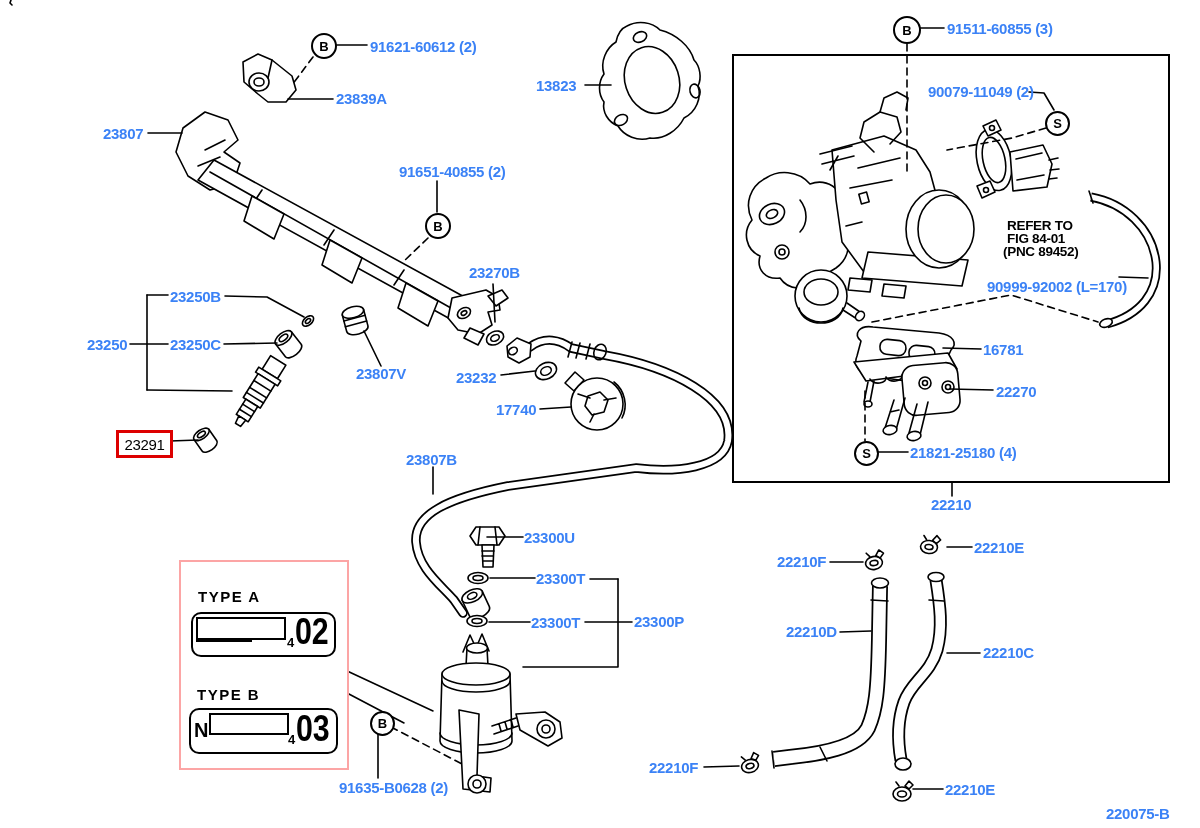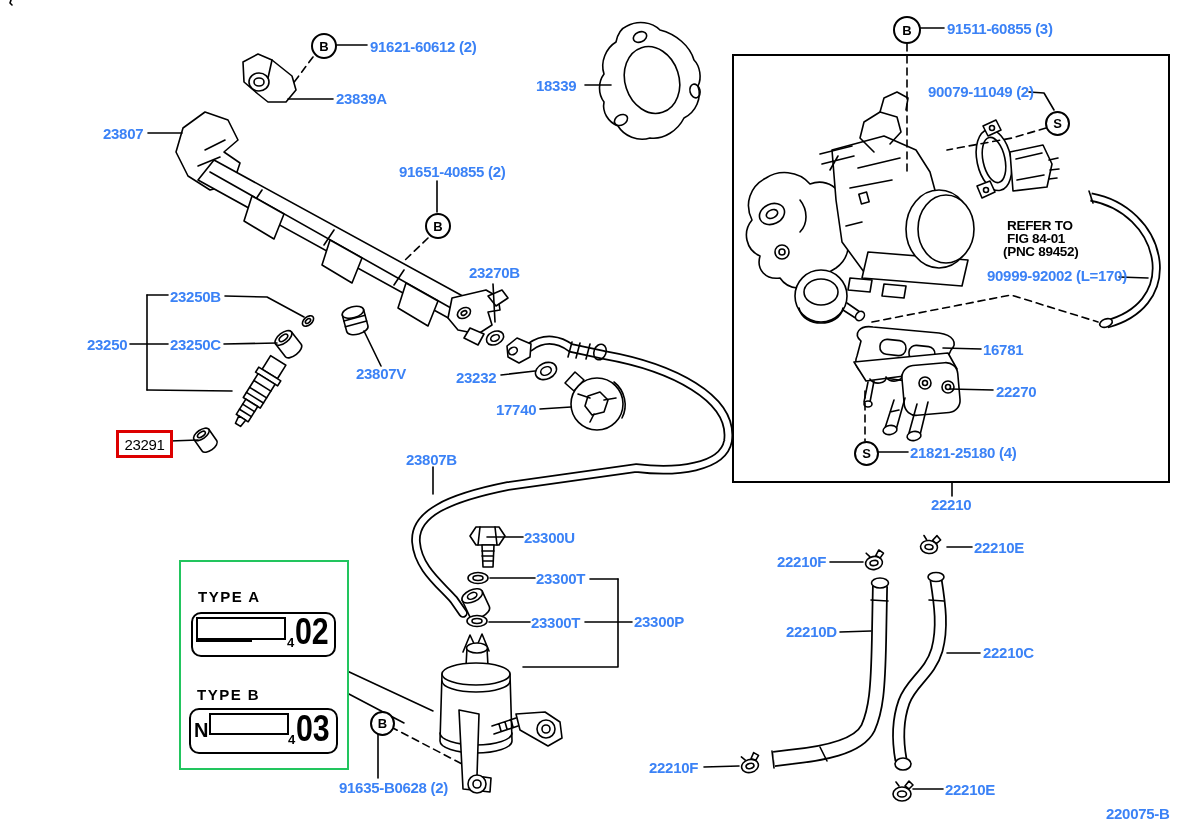--- a/index.html
+++ b/index.html
@@ -10,21 +10,21 @@
          letter-spacing:-0.3px; white-space:pre; color:#3b82f6; }
   .lbl2 { position:absolute; font-weight:bold; font-size:13.5px; line-height:13.5px;
           letter-spacing:-0.3px; white-space:pre; color:#000;text-align:center; }
   .callout { position:absolute; border:2px solid #000; border-radius:50%; background:#fff;
              display:flex; align-items:center; justify-content:center;
              font-weight:bold; font-size:13px; }
   .redbox { position:absolute; left:116px; top:430px; width:51px; height:22px;
             border:3px solid #dd0000; background:#fff; display:flex; align-items:center;
             justify-content:center; font-weight:normal; font-size:15px; letter-spacing:-0.3px; }
   .typebox { position:absolute; left:179px; top:560px; width:166px; height:206px;
-             border:2px solid #22c55e; background:#fff; }
+             border:2px solid #fca5a5; background:#fff; }
   .plate { position:absolute; border:2.5px solid #000; border-radius:10px; background:#fff; }
   .plateA { left:10px; top:50px; width:141px; height:41px; }
   .plateB { left:8px; top:146px; width:145px; height:42px; }
   .field { position:absolute; border:2px solid #000; background:#fff; }
   .typehead { position:absolute; font-weight:bold; font-size:15px; letter-spacing:1.5px; }
   .bignum { position:absolute; font-weight:bold; font-size:37px; line-height:30px;
             transform:scaleX(0.82); transform-origin:left top; }
   .smallnum { position:absolute; font-weight:bold; font-size:13px; line-height:13px; }
   .nletter { position:absolute; font-weight:bold; font-size:20px; line-height:20px; }
   .ln  { fill:none; stroke:#000; stroke-width:1.6; stroke-linecap:round; stroke-linejoin:round; }
@@ -328,28 +328,28 @@
     <path class="dash" d="M1046,128 L1012,138 L947,150"></path>
     <path class="dash" d="M865,391 L865,441"></path>
     <path class="dash" d="M872,322 L1011,295 L1098,322"></path>
     <path class="dash" d="M391,727 L464,765"></path>
   </g>
 </svg>
 
   <div class="lbl" style="left:370px;top:39px">91621-60612 (2)</div>
   <div class="lbl" style="left:336px;top:91px">23839A</div>
   <div class="lbl" style="left:103px;top:126px">23807</div>
-  <div class="lbl" style="left:536px;top:78px">18339</div>
+  <div class="lbl" style="left:536px;top:78px">13823</div>
   <div class="lbl" style="left:399px;top:164px">91651-40855 (2)</div>
   <div class="lbl" style="left:947px;top:21px">91511-60855 (3)</div>
   <div class="lbl" style="left:928px;top:84px">90079-11049 (2)</div>
   <div class="lbl2" style="left:1007px;top:219px">REFER TO</div>
   <div class="lbl2" style="left:1007px;top:232px">FIG 84-01</div>
   <div class="lbl2" style="left:1003px;top:245px">(PNC 89452)</div>
-  <div class="lbl" style="left:987px;top:268px">90999-92002 (L=170)</div>
+  <div class="lbl" style="left:987px;top:279px">90999-92002 (L=170)</div>
   <div class="lbl" style="left:983px;top:342px">16781</div>
   <div class="lbl" style="left:996px;top:384px">22270</div>
   <div class="lbl" style="left:910px;top:445px">21821-25180 (4)</div>
   <div class="lbl" style="left:931px;top:497px">22210</div>
   <div class="lbl" style="left:170px;top:289px">23250B</div>
   <div class="lbl" style="left:87px;top:337px">23250</div>
   <div class="lbl" style="left:170px;top:337px">23250C</div>
   <div class="lbl" style="left:356px;top:366px">23807V</div>
   <div class="lbl" style="left:469px;top:265px">23270B</div>
   <div class="lbl" style="left:456px;top:370px">23232</div>

